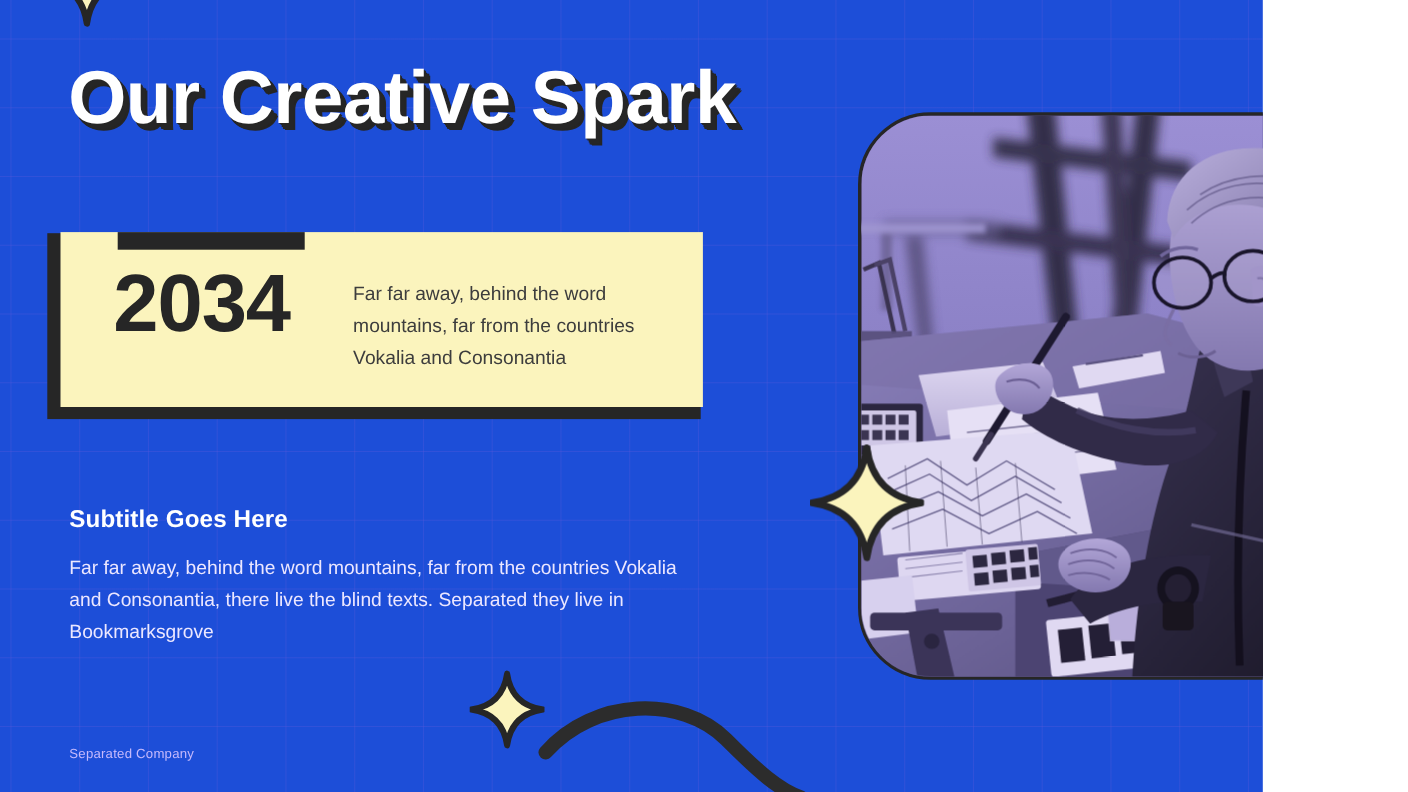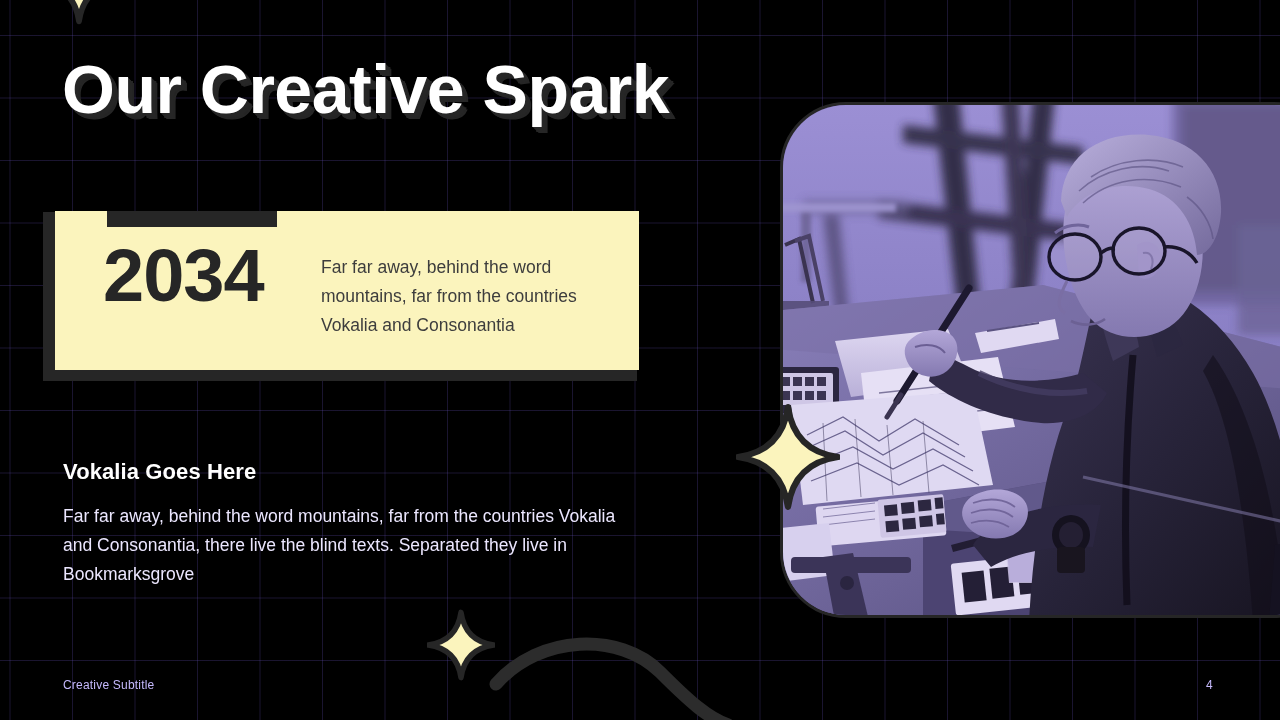--- a/index.html
+++ b/index.html
@@ -2,24 +2,24 @@
 <html><head>
 <meta charset="utf-8">
 <style>
   html, body {
     margin: 0;
     padding: 0;
     background: #ffffff;
   }
   #slide {
     position: relative;
-    width: 1280px;
+    width: 1148px;
     height: 720px;
     overflow: hidden;
-    background: #000000;
+    background: #1d4ed8;
     font-family: "Liberation Sans", sans-serif;
   }
 
   
   #grid {
     position: absolute;
     inset: 0;
     background-image:
       linear-gradient(to right, rgba(120,95,220,0.22) 1px, transparent 1px),
       linear-gradient(to bottom, rgba(120,95,220,0.22) 1px, transparent 1px);
@@ -447,24 +447,24 @@
 
   <div id="card-wrap">
     <div id="card-shadow"></div>
     <div id="card">
       <div id="card-tab"></div>
       <div id="card-year">2034</div>
       <div id="card-text">Far far away, behind the word mountains, far from the countries Vokalia and Consonantia</div>
     </div>
   </div>
 
-  <div id="subtitle">Vokalia Goes Here</div>
+  <div id="subtitle">Subtitle Goes Here</div>
   <div id="body-text">Far far away, behind the word mountains, far from the countries Vokalia and Consonantia, there live the blind texts. Separated they live in Bookmarksgrove</div>
 
-  <div id="footer-brand">Creative Subtitle</div>
+  <div id="footer-brand">Separated Company</div>
   <div id="page-number">4</div>
 
   <div class="sparkle" id="sparkle-top">
     <svg viewBox="0 0 100 100" width="82" height="88">
       <path d="M50 2 C 54 30, 70 46, 98 50 C 70 54, 54 70, 50 98 C 46 70, 30 54, 2 50 C 30 46, 46 30, 50 2 Z" fill="#fbf4bd" stroke="#262626" stroke-width="7" stroke-linejoin="round"></path>
     </svg>
   </div>
 
   <div class="sparkle" id="sparkle-mid">
     <svg viewBox="0 0 100 100" width="104" height="110">

